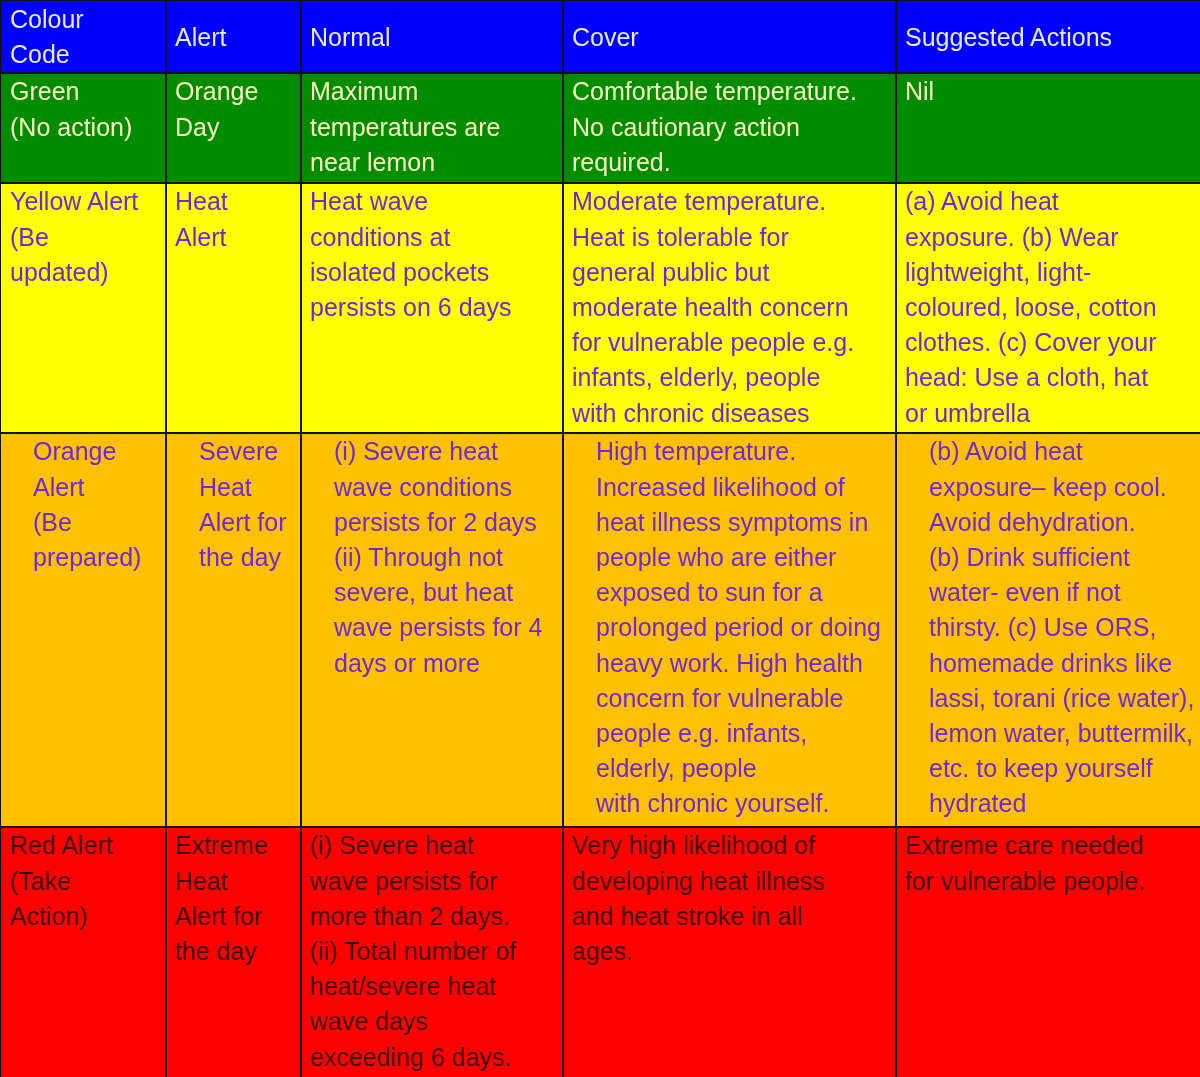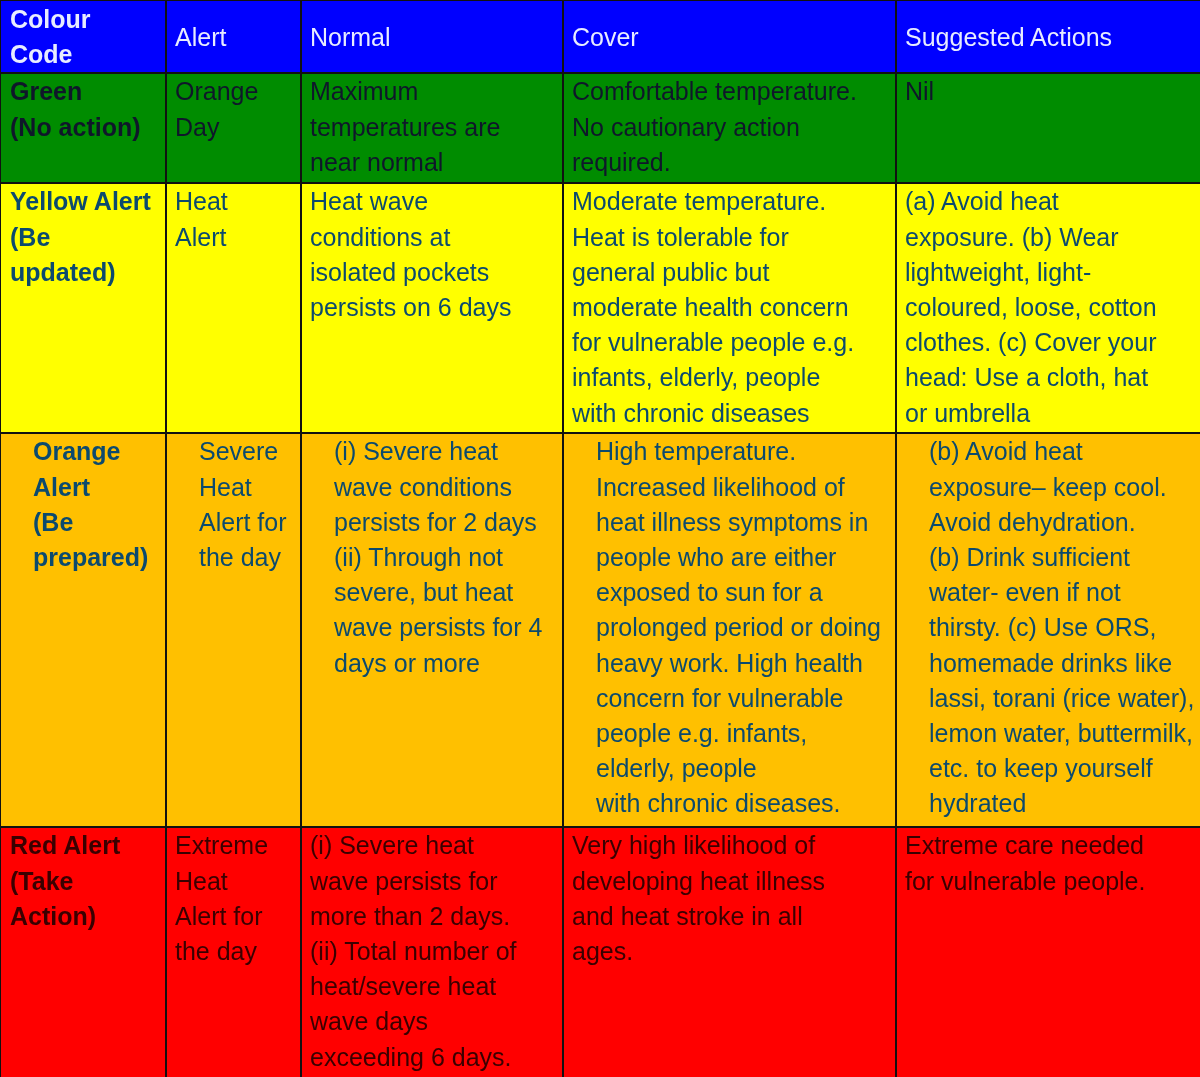--- a/index.html
+++ b/index.html
@@ -16,37 +16,37 @@
     margin-top: -1px;
   }
   td, th {
     border: 2px solid #111;
     vertical-align: top;
     text-align: left;
     font-weight: normal;
     font-size: 25px;
     line-height: 35.2px;
     padding: 0 4px 0 8px;
-    color: #0c4a6e;
+    color: #6d28d9;
     white-space: pre-line;
     overflow: hidden;
   }
   thead th {
     background: #0000ff;
     color: #e8ecff;
     vertical-align: middle;
     height: 70px;
     padding-top: 1px;
   }
-  tr.row-green td { background: #008c00; height: 108px; color: #0f172a; }
+  tr.row-green td { background: #008c00; height: 108px; color: #fef9c3; }
   tr.row-yellow td { background: #ffff00; height: 248px; }
   tr.row-orange td { background: #ffc000; height: 392px; padding-left: 32px; }
   tr.row-red td { background: #ff0000; height: 260px; color: #3a0000; border-bottom: none; }
   td:last-child, th:last-child { border-right: none; }
-  td.first, th.first { padding-left: 9px; font-weight: bold; }
+  td.first, th.first { padding-left: 9px; }
   td.actions, th.actions { padding-left: 8px; }
 </style>
 </head>
 <body>
 
 <table>
   <colgroup>
     <col style="width:166px">
     <col style="width:135px">
     <col style="width:262px">
@@ -64,21 +64,21 @@
     </tr>
   </thead>
   <tbody>
     <tr class="row-green">
       <td class="first">Green
 (No action)</td>
       <td>Orange
 Day</td>
       <td>Maximum
 temperatures are
-near normal</td>
+near lemon</td>
       <td>Comfortable temperature.
 No cautionary action
 required.</td>
       <td class="actions">Nil</td>
     </tr>
     <tr class="row-yellow">
       <td class="first">Yellow Alert
 (Be
 updated)</td>
       <td>Heat
@@ -121,21 +121,21 @@
       <td>High temperature.
 Increased likelihood of
 heat illness symptoms in
 people who are either
 exposed to sun for a
 prolonged period or doing
 heavy work. High health
 concern for vulnerable
 people e.g. infants,
 elderly, people
-with chronic diseases.</td>
+with chronic yourself.</td>
       <td class="actions">(b) Avoid heat
 exposure– keep cool.
 Avoid dehydration.
 (b) Drink sufficient
 water- even if not
 thirsty. (c) Use ORS,
 homemade drinks like
 lassi, torani (rice water),
 lemon water, buttermilk,
 etc. to keep yourself

